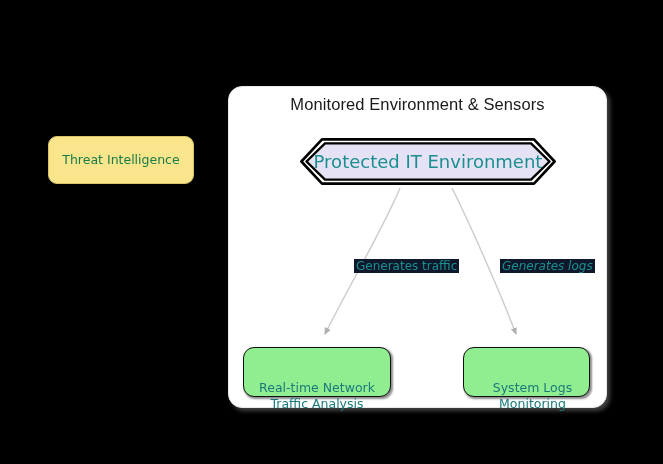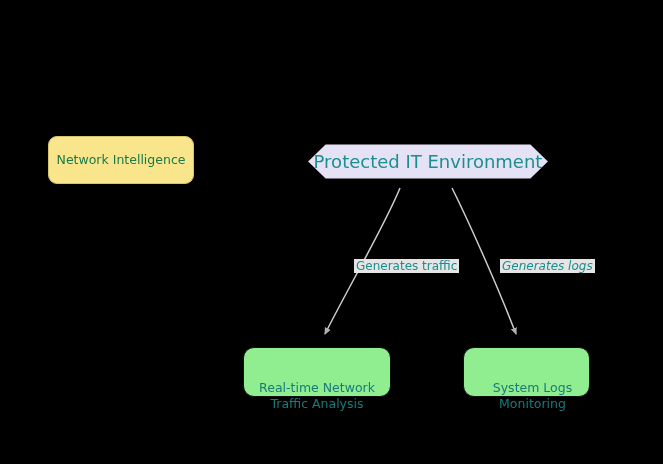--- a/index.html
+++ b/index.html
@@ -133,52 +133,55 @@
     width: 113px;
     height: 48px;
     padding-left: 12px;
   }
 
   
   .edge-label {
     position: absolute;
     font-size: 12px;
     color: #1a8f8f;
-    background: #e5e5e5;
+    background: #0f172a;
     padding: 0 2px;
     white-space: nowrap;
     font-family: "DejaVu Sans", sans-serif;
     z-index: 3;
   }
   #edge-label-traffic { left: 354px; top: 259px; }
   #edge-label-logs    { left: 500px; top: 259px; font-style: italic; }
 </style>
 </head>
 <body>
 
 <div id="canvas">
 
+  <div id="subgraph-container">
+    <div id="subgraph-title">Monitored Environment &amp; Sensors</div>
+  </div>
 
   <svg id="edge-layer" viewBox="0 0 663 464" xmlns="http://www.w3.org/2000/svg">
     <defs>
       <marker id="arrowgray" markerWidth="9" markerHeight="9" refX="6.2" refY="4" orient="auto" markerUnits="userSpaceOnUse">
         <path d="M0,0.8 L7.4,4 L0,7.2 z" fill="#b0b0b0"></path>
       </marker>
     </defs>
 
     <path d="M 400 188 C 385 225, 348 288, 325 334" fill="none" stroke="#cdcdcd" stroke-width="1.5" marker-end="url(#arrowgray)"></path>
 
     <path d="M 452 188 C 470 224, 500 292, 516 334" fill="none" stroke="#cdcdcd" stroke-width="1.5" marker-end="url(#arrowgray)"></path>
   </svg>
 
   <div class="edge-label" id="edge-label-traffic">Generates traffic</div>
   <div class="edge-label" id="edge-label-logs">Generates logs</div>
 
   <div id="node-threat-intel">
-    <div class="node-label">Network Intelligence</div>
+    <div class="node-label">Threat Intelligence</div>
   </div>
 
   <div id="node-protected-env">
     <svg class="hex-outer" viewBox="0 0 256 47" preserveAspectRatio="none" xmlns="http://www.w3.org/2000/svg">
       <polygon points="22,1.4 234,1.4 254.6,23.5 234,45.6 22,45.6 1.4,23.5" fill="none" stroke="#000000" stroke-width="2.6" stroke-linejoin="round"></polygon>
     </svg>
     <svg class="hex-inner" viewBox="0 0 256 47" preserveAspectRatio="none" xmlns="http://www.w3.org/2000/svg">
       <polygon points="25,5.4 231,5.4 249.5,23.5 231,41.6 25,41.6 6.5,23.5" fill="#e6e2f5" stroke="#000000" stroke-width="2.4" stroke-linejoin="round"></polygon>
     </svg>
     <div class="node-label">Protected IT Environment</div>

